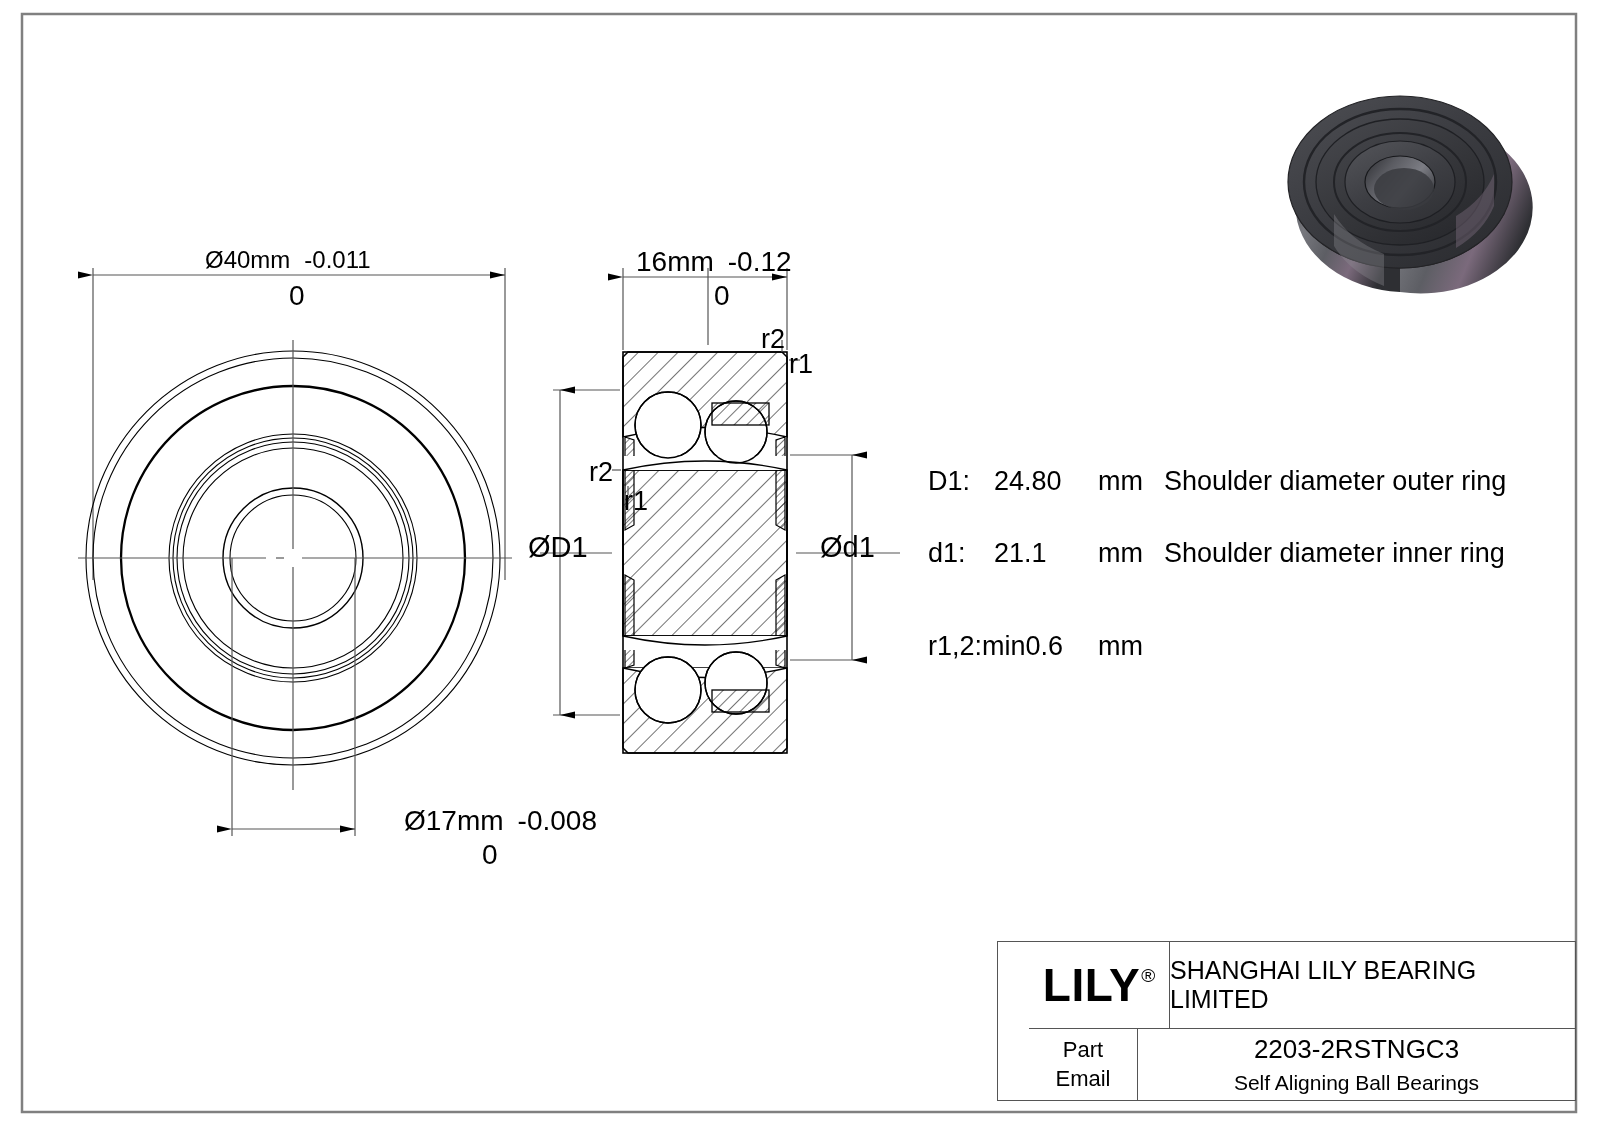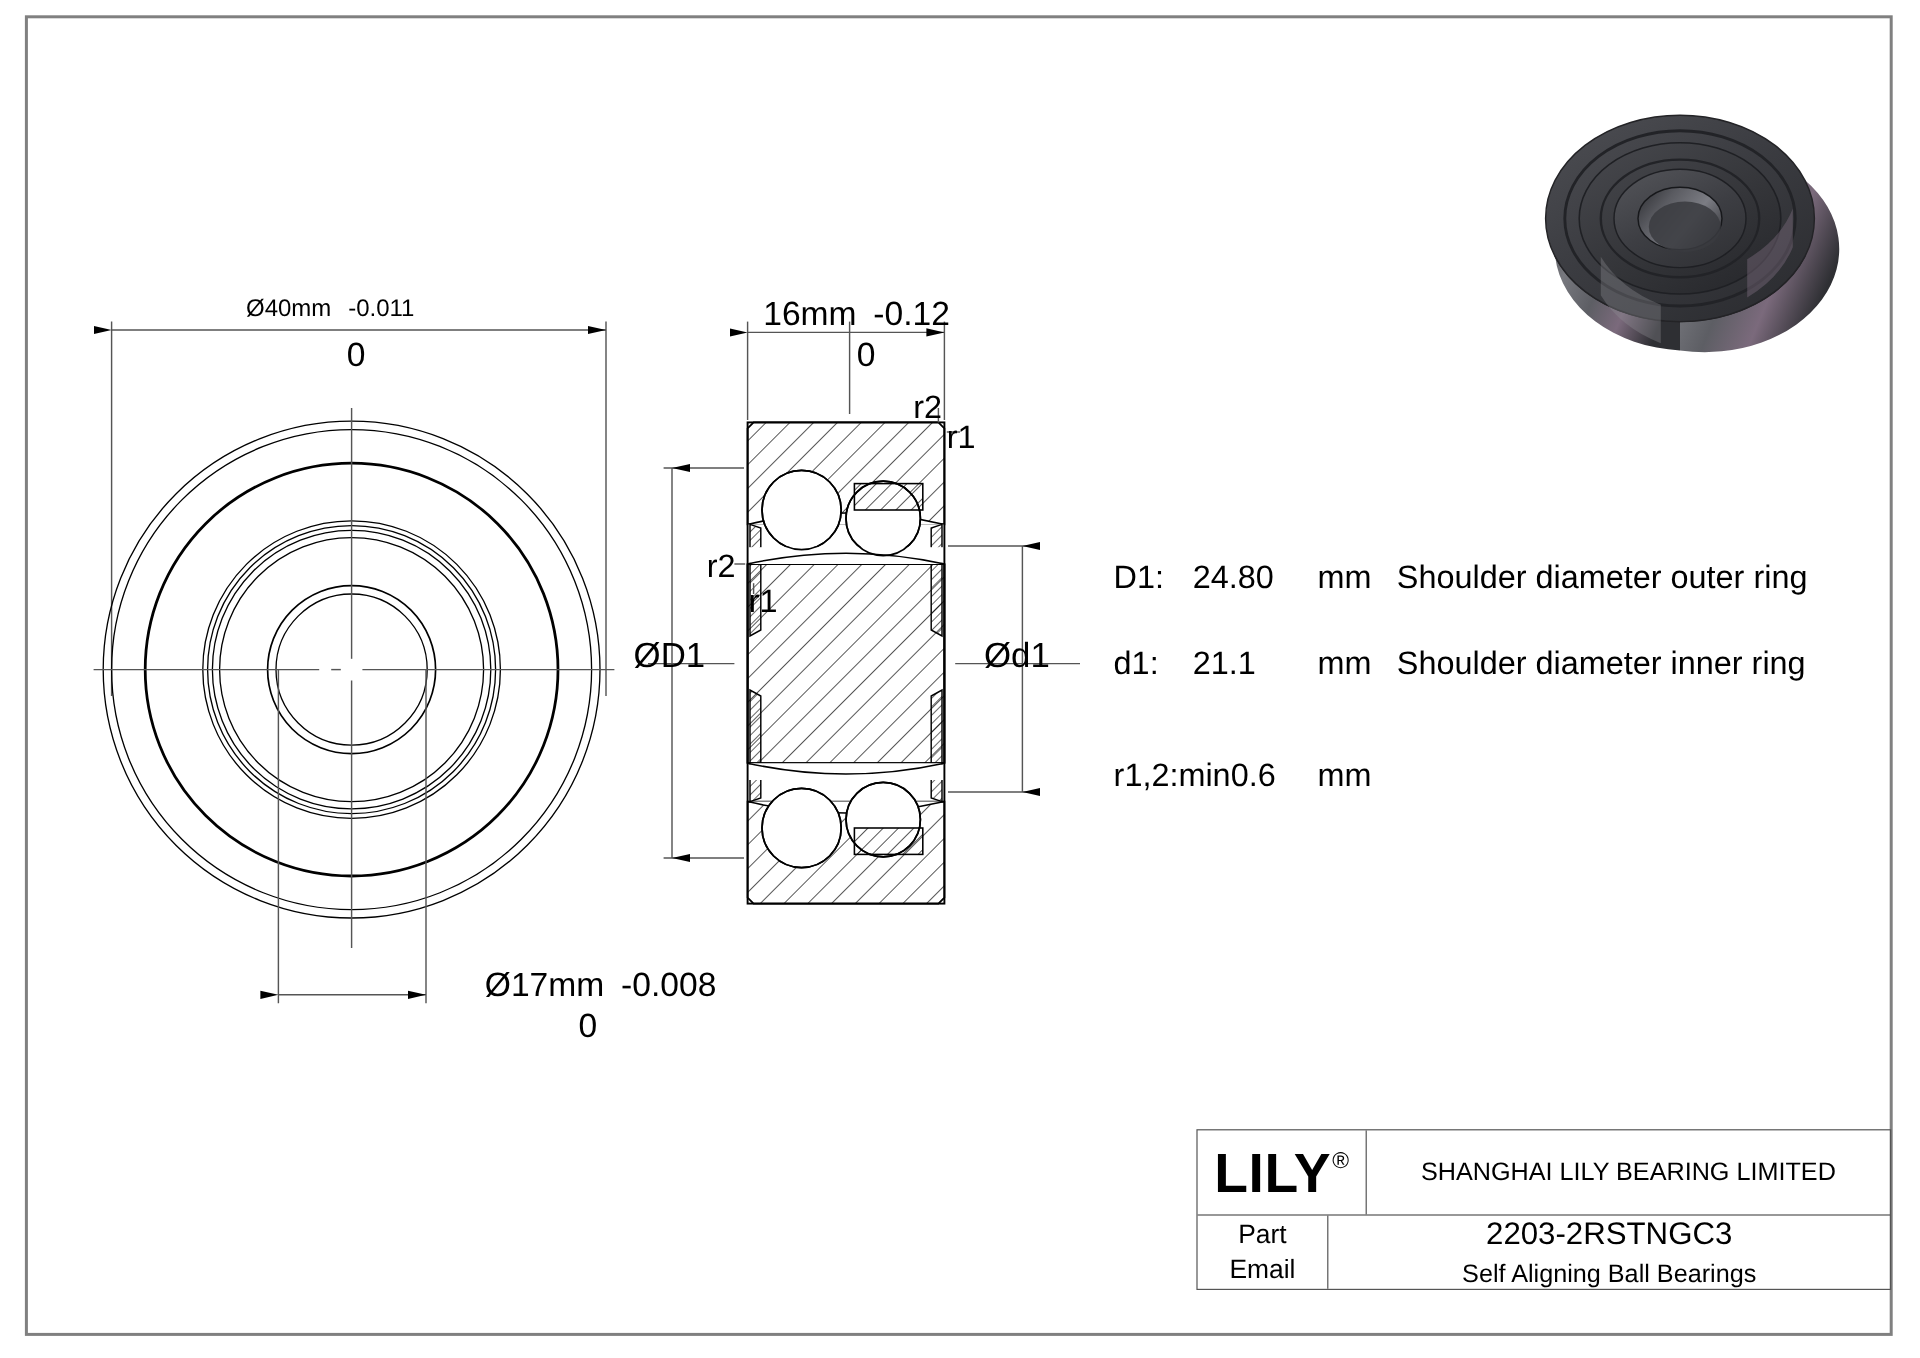--- a/index.html
+++ b/index.html
@@ -241,21 +241,21 @@
 
       <path d="M 46,150 A 112,86 0 0 0 96,190 L 96,158 A 112,86 0 0 1 46,118 Z" fill="#8e8e94" opacity="0.35"></path>
       <path d="M 168,152 A 112,86 0 0 0 206,110 L 206,78 A 112,86 0 0 1 168,120 Z" fill="#7b6a7c" opacity="0.45"></path>
     </g>
 
   </svg>
 
   <div class="dim-text" style="left:205px; top:222px; font-size:28px; text-align:center;">
     <span style="display:block; margin-left:84px;">0</span>
   </div>
-  <div class="dim-text" style="left:205px; top:247px; font-size:20px; white-space:nowrap;">
+  <div class="dim-text" style="left:205px; top:247px; font-size:24px; white-space:nowrap;">
     <span>Ø</span><span>40mm</span><span style="display:inline-block;width:14px;"></span><span>-0.011</span>
   </div>
 
   <div class="dim-text" style="left:636px; top:222px; font-size:28px;">
     <span style="display:block; margin-left:78px;">0</span>
   </div>
   <div class="dim-text" style="left:636px; top:247px; font-size:28px; white-space:nowrap;">
     <span>16mm</span><span style="display:inline-block;width:14px;"></span><span>-0.12</span>
   </div>
 
@@ -290,32 +290,32 @@
       <span style="width:66px; display:inline-block;">mm</span>
       <span>Shoulder diameter inner ring</span>
     </div>
 
     <div style="display:flex; align-items:center; height:72px;">
       <span style="width:170px; display:inline-block;">r1,2:min0.6</span>
       <span style="width:66px; display:inline-block;">mm</span>
     </div>
   </div>
 
-  <div style="position:absolute; left:997px; top:941px; width:579px; height:134px;
-              border:1.6px solid #555; box-sizing:border-box; display:flex; flex-direction:column;">
+  <div style="position:absolute; left:997px; top:941px; width:579px; height:160px;
+              border:1.6px solid #555; box-sizing:border-box; display:flex; flex-direction:column;padding-left:31px;">
 
     <div style="display:flex; height:86px; border-bottom:1.6px solid #555;">
       <div style="width:140px; border-right:1.6px solid #555; display:flex;
                   align-items:center; justify-content:center;">
         <span style="font-size:46px; font-weight:bold; letter-spacing:0.5px;">LILY</span>
         <span style="font-size:19px; vertical-align:super; margin-left:1px; margin-bottom:18px;">®</span>
       </div>
       <div style="flex:1; display:flex; flex-direction:column; align-items:center;
                   justify-content:center; gap:5px;">
-        <div style="font-size:21px;">SHANGHAI LILY BEARING LIMITED</div>
+        <div style="font-size:25px;">SHANGHAI LILY BEARING LIMITED</div>
       </div>
     </div>
 
     <div style="display:flex; flex:1;">
       <div style="width:108px; border-right:1.6px solid #555; display:flex;
                   flex-direction:column; align-items:center; justify-content:center; line-height:1.28;">
         <div style="font-size:22px;">Part</div>
         <div style="font-size:22px;">Email</div>
       </div>
       <div style="flex:1; display:flex; flex-direction:column; align-items:center;

